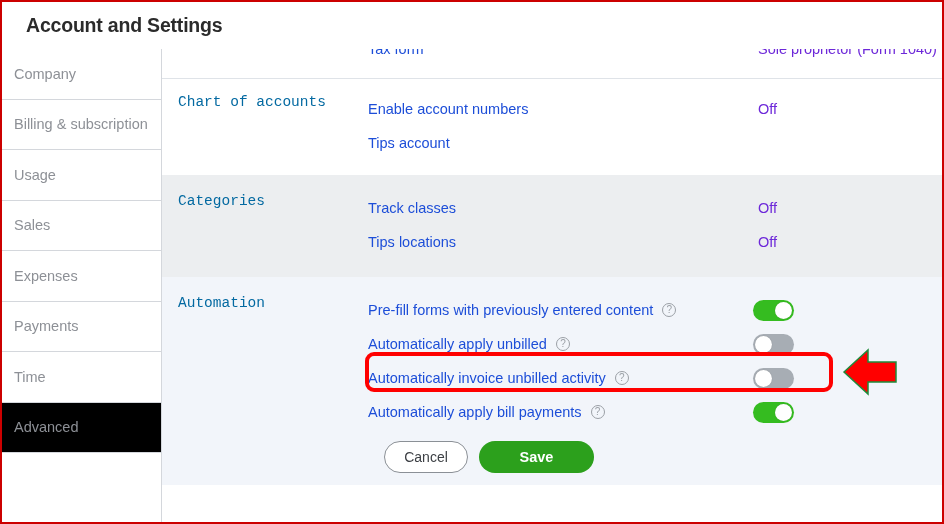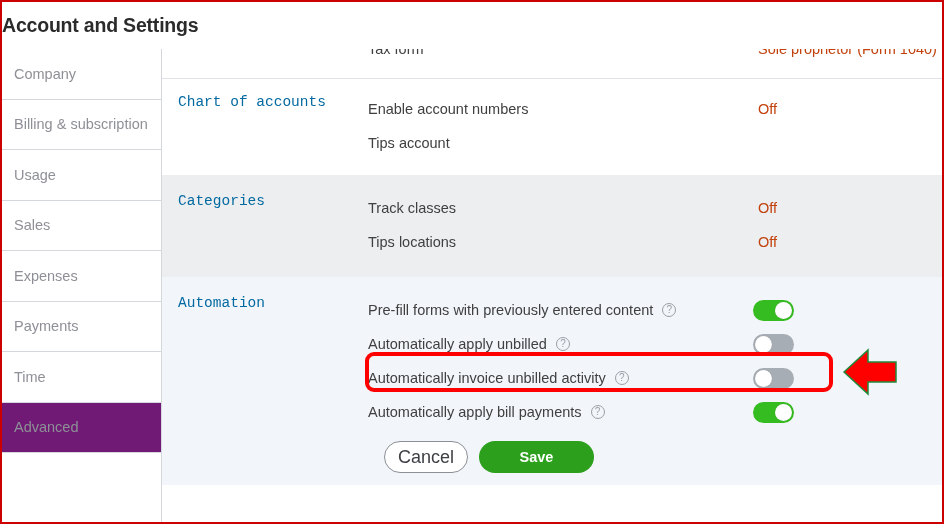--- a/index.html
+++ b/index.html
@@ -17,21 +17,21 @@
     box-sizing: border-box;
     border: 2px solid #cc0000;
     background: #ffffff;
     overflow: hidden;
   }
   
   .titlebar {
     height: 47px;
     display: flex;
     align-items: center;
-    padding-left: 0;
+    padding-left: 24px;
     box-sizing: border-box;
     background: #ffffff;
   }
   .titlebar .title {
     font-size: 19.5px;
     font-weight: bold;
     color: #2b2b2b;
     letter-spacing: -0.2px;
   }
   
@@ -54,21 +54,21 @@
     box-sizing: border-box;
     display: flex;
     align-items: center;
     padding-left: 12px;
     border-bottom: 1px solid #d4d7dc;
     font-size: 14.5px;
     color: #8d9096;
     background: #ffffff;
   }
   .side-item.selected {
-    background: #701a75;
+    background: #000000;
   }
   .side-item.blank {
     border-bottom: none;
     height: 66px;
   }
   
   .content {
     flex: 1 1 auto;
     height: 473px;
     box-sizing: border-box;
@@ -102,28 +102,28 @@
     flex: 1 1 auto;
   }
   .row {
     display: flex;
     align-items: center;
     min-height: 34px;
     position: relative;
   }
   .row-label {
     font-size: 14.5px;
-    color: #404040;
+    color: #1d4ed8;
     flex: 0 0 auto;
   }
   .row-value {
     position: absolute;
     left: 390px;
     font-size: 14.5px;
-    color: #c2410c;
+    color: #6d28d9;
     white-space: nowrap;
     text-align: center;
   }
 
   
   .clipped {
     height: 29px;
     overflow: hidden;
     position: relative;
   }
@@ -183,21 +183,21 @@
     font-family: "Liberation Sans", sans-serif;
     cursor: pointer;
   }
   .btn-cancel {
     width: 84px;
     height: 32px;
     border-radius: 16px;
     border: 1px solid #8b9096;
     background: #ffffff;
     color: #3d4045;
-    font-size: 18px;
+    font-size: 14px;
   }
   .btn-save {
     width: 115px;
     height: 32px;
     border-radius: 16px;
     border: none;
     background: #2ca01c;
     color: #ffffff;
     font-size: 14.5px;
     font-weight: bold;

